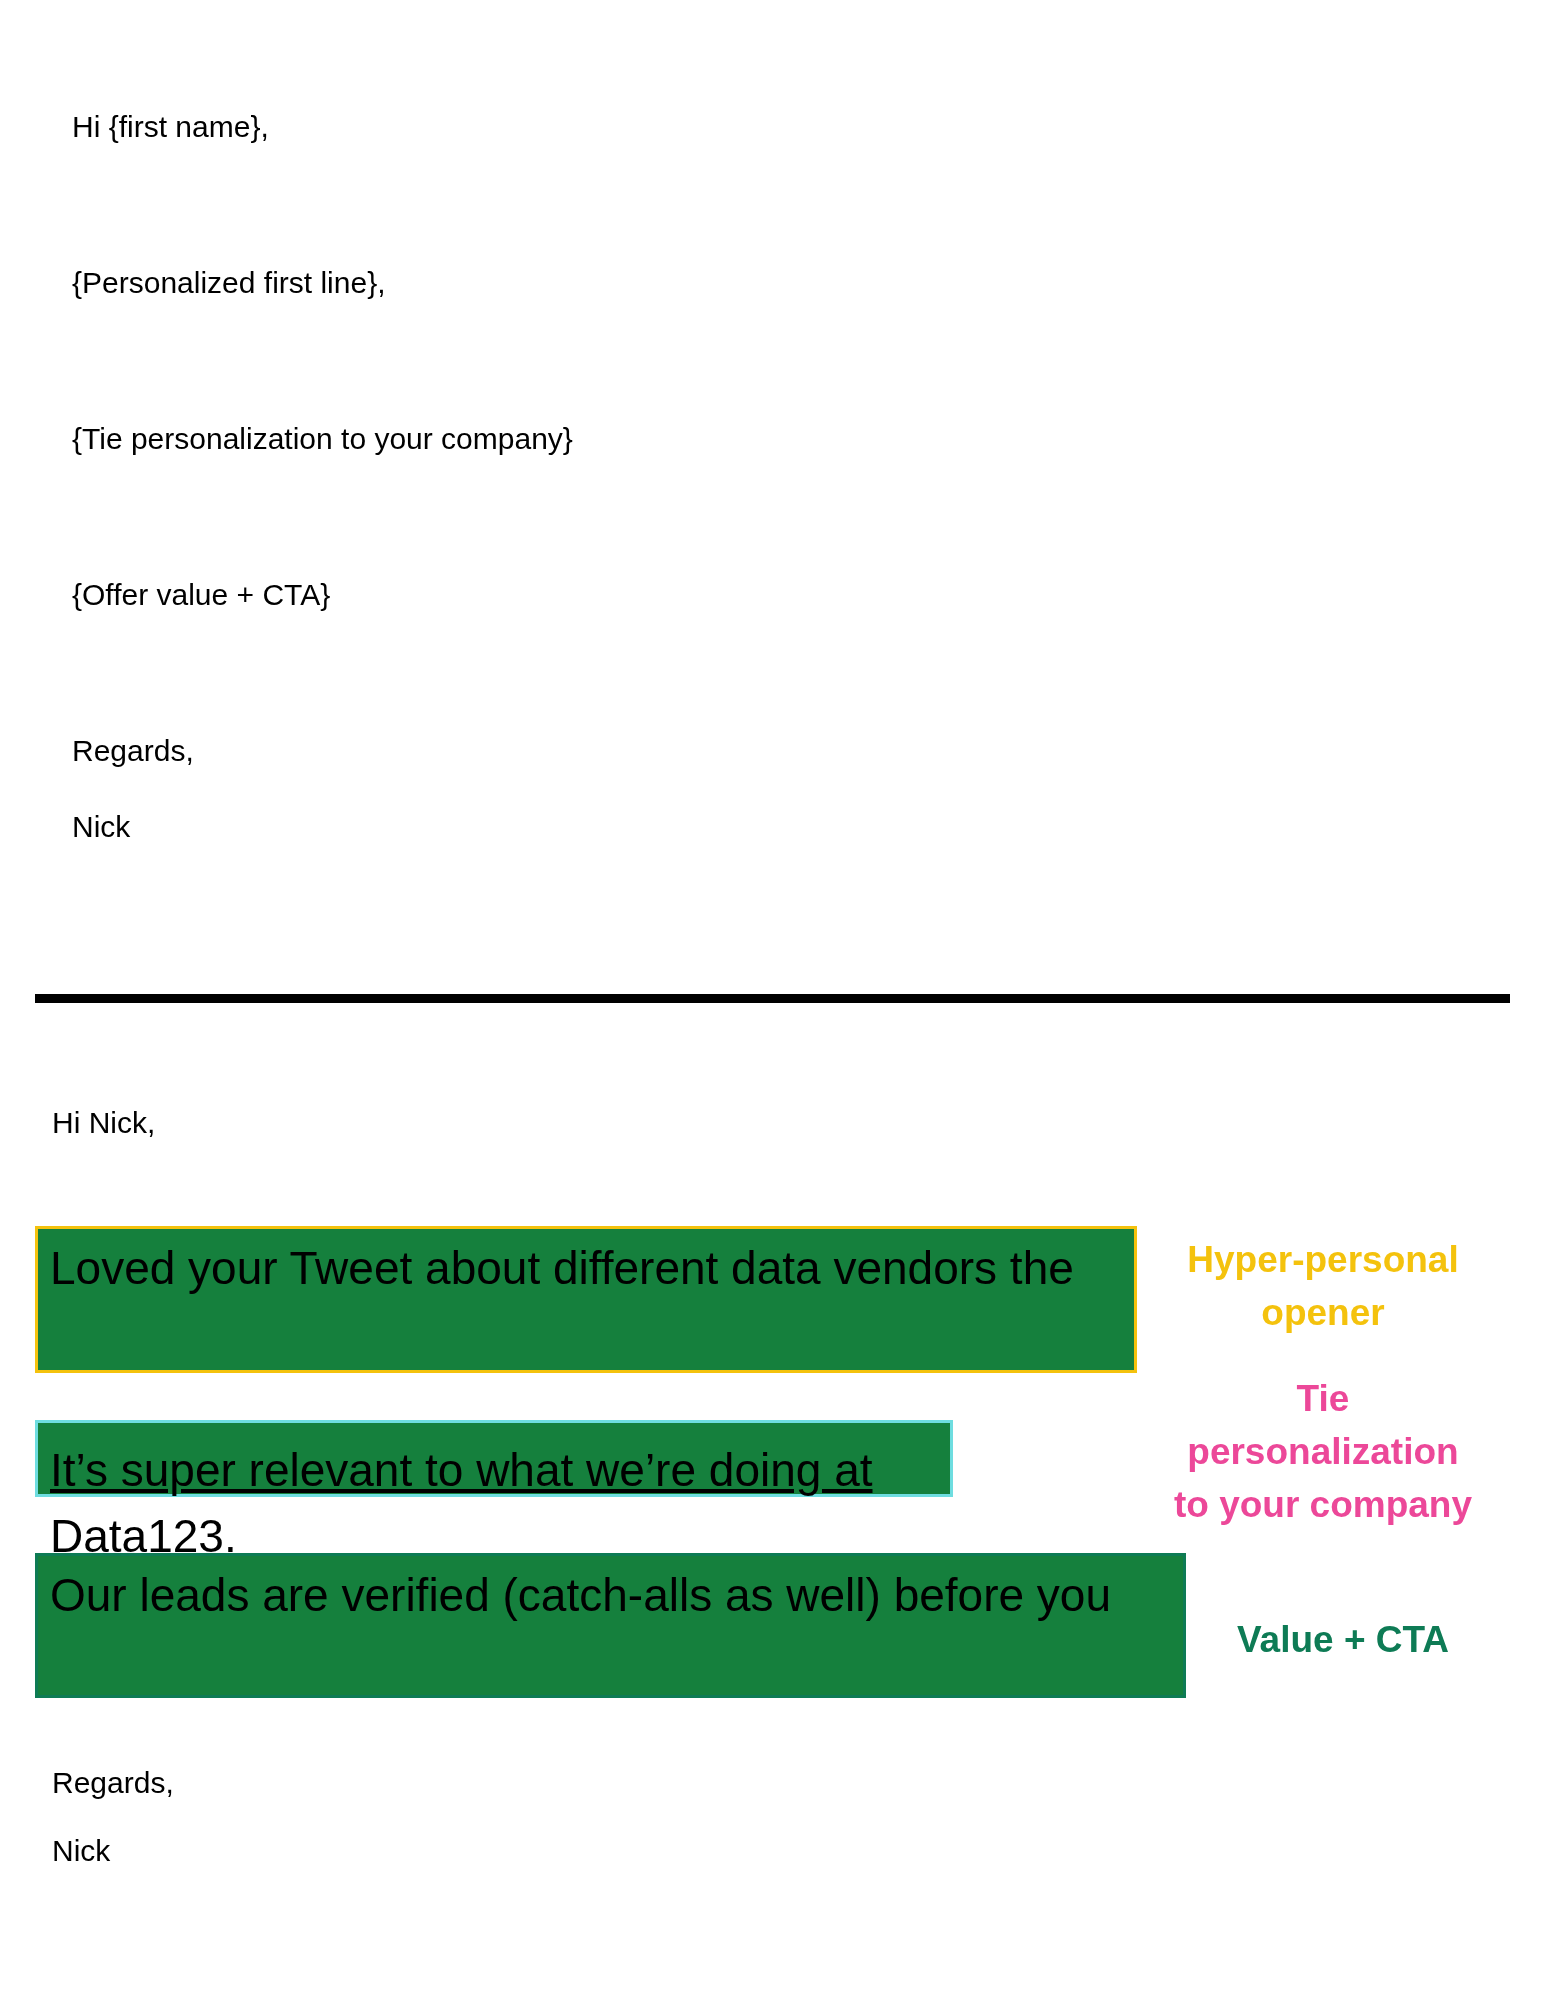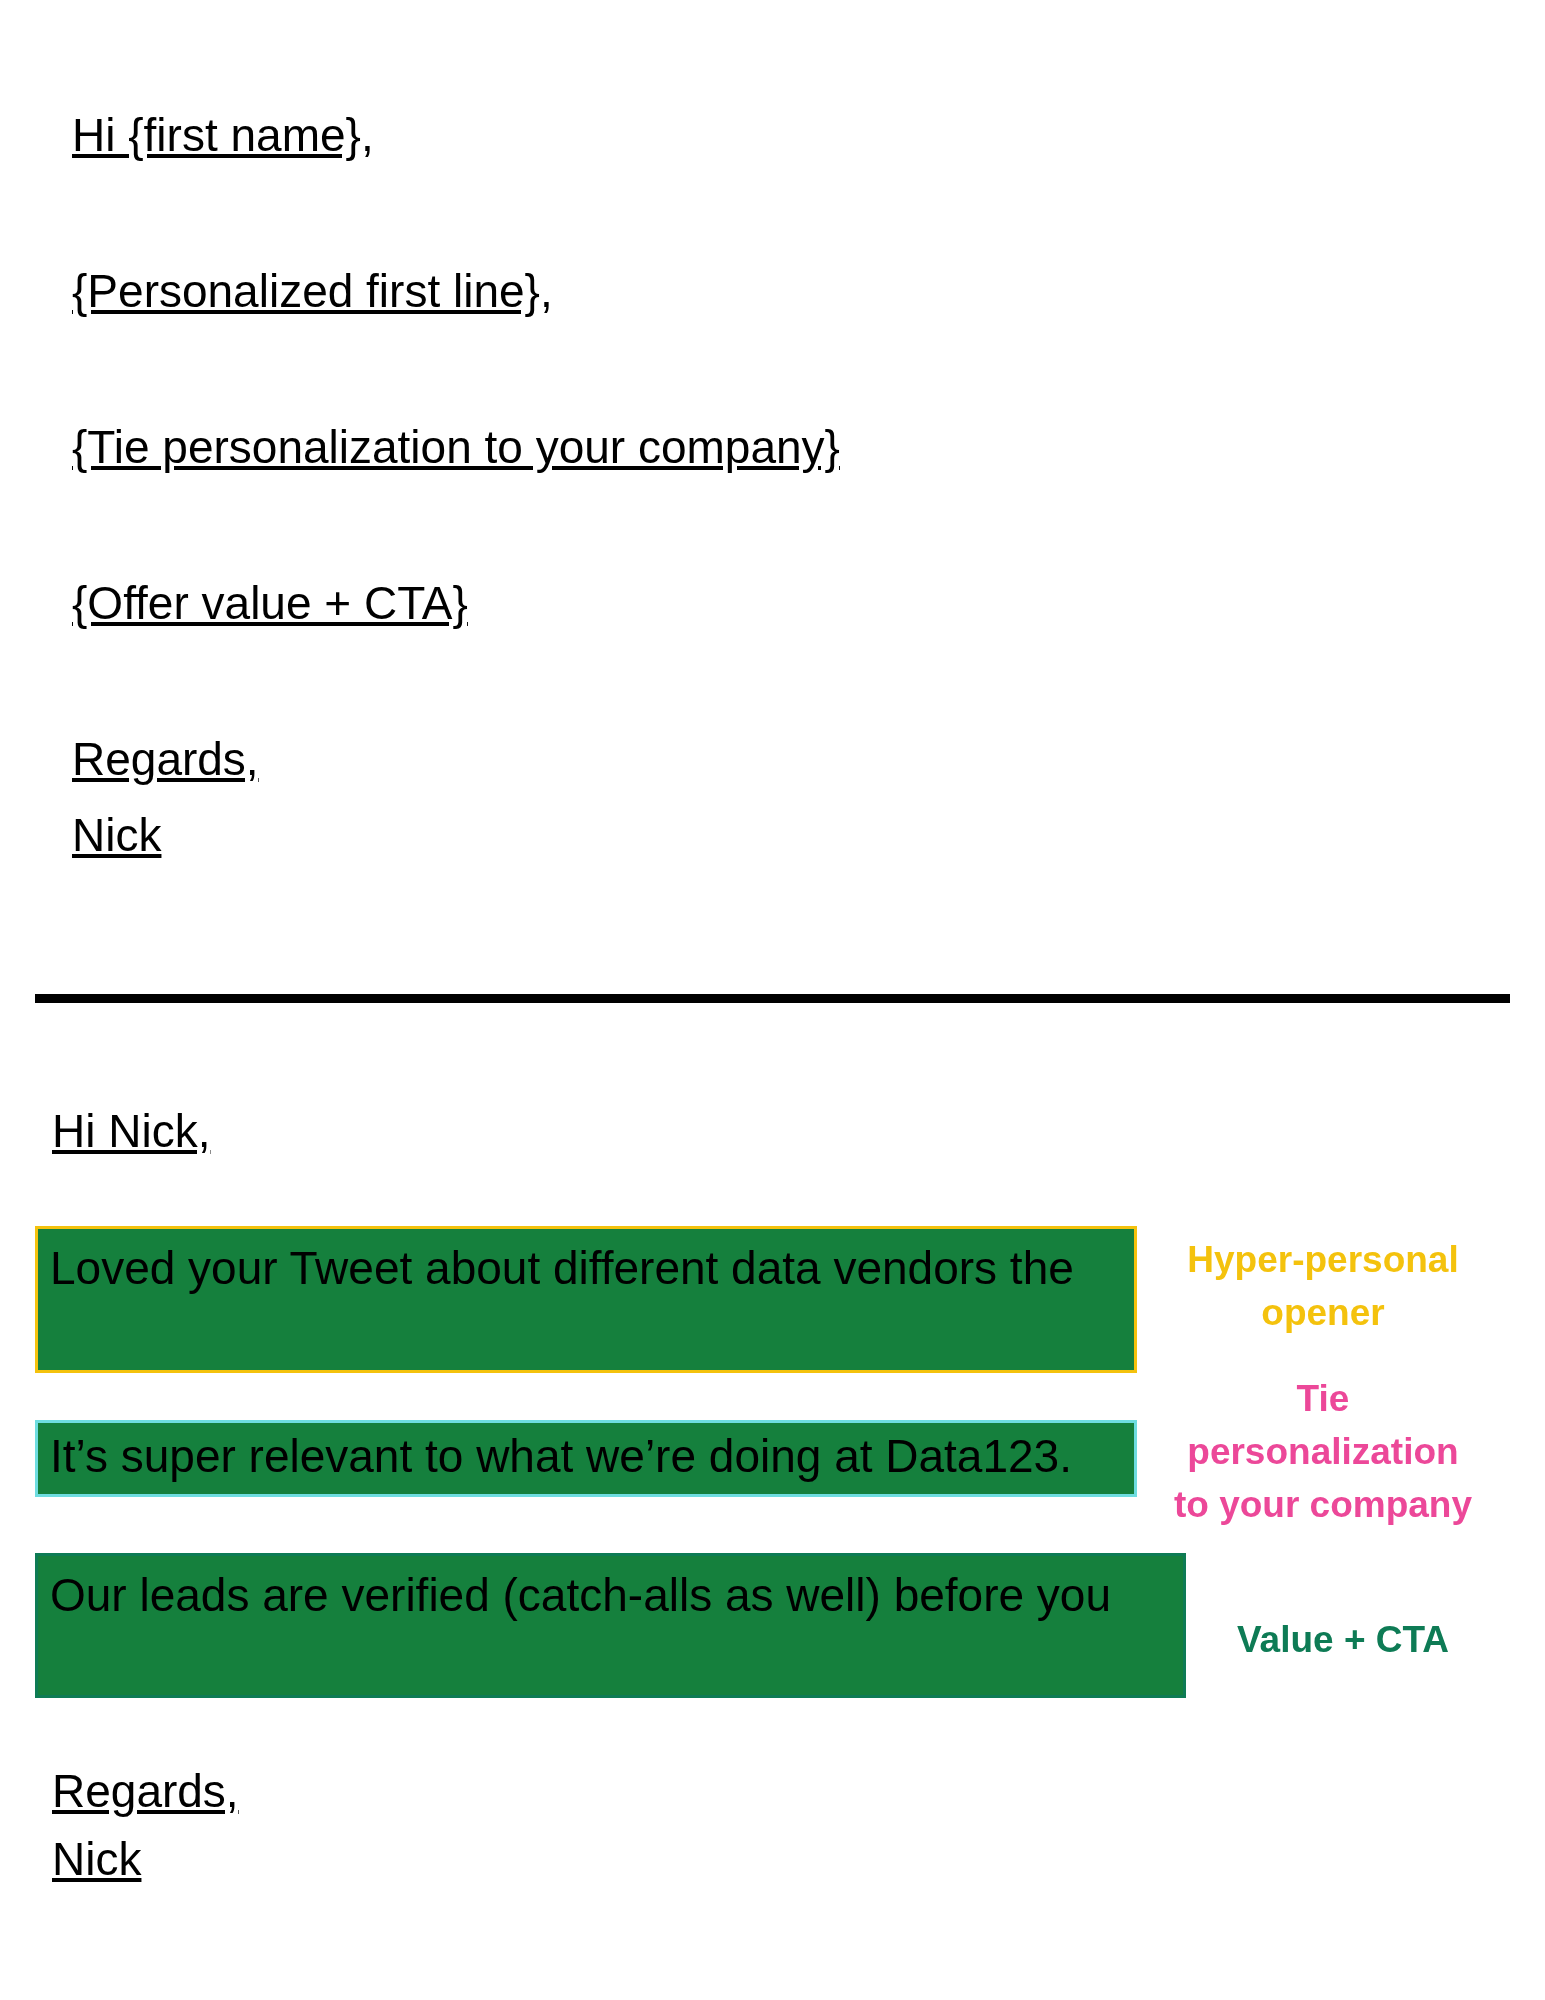--- a/index.html
+++ b/index.html
@@ -10,42 +10,41 @@
     body {
       width: 1545px;
       height: 2000px;
       position: relative;
       overflow: hidden;
       font-family: "Liberation Sans", sans-serif;
       color: #000000;
     }
     .abs { position: absolute; }
     .line {
-      font-size: 46px;
+      font-size: 30px;
       line-height: 1;
       white-space: nowrap;
-      text-decoration: underline;
     }
     .divider {
       left: 35px;
       top: 994px;
       width: 1475px;
       height: 9px;
       background: #000000;
     }
     .box {
       box-sizing: border-box;
       border: 3px solid;
       padding: 6px 12px;
       font-size: 46px;
       line-height: 66px;
       background: #15803d;
     }
     .box-opener { left: 35px; top: 1226px; width: 1102px; height: 147px; border-color: #F4C20D; }
-    .box-tie    { left: 35px; top: 1420px; width: 1102px; height: 77px;  border-color: #6EDDE0; padding-top: 0; }
+    .box-tie    { left: 35px; top: 1420px; width: 918px; height: 77px;  border-color: #6EDDE0; padding-top: 14px; text-decoration: underline; }
     .box-value  { left: 35px; top: 1553px; width: 1151px; height: 145px; border-color: #0E7B55; }
     .label {
       font-weight: bold;
       font-size: 37px;
       line-height: 53px;
       text-align: center;
       width: 330px;
     }
     .label-opener { left: 1158px; top: 1233px; color: #F4C20D; }
     .label-tie    { left: 1158px; top: 1372px; color: #ec4899; }

